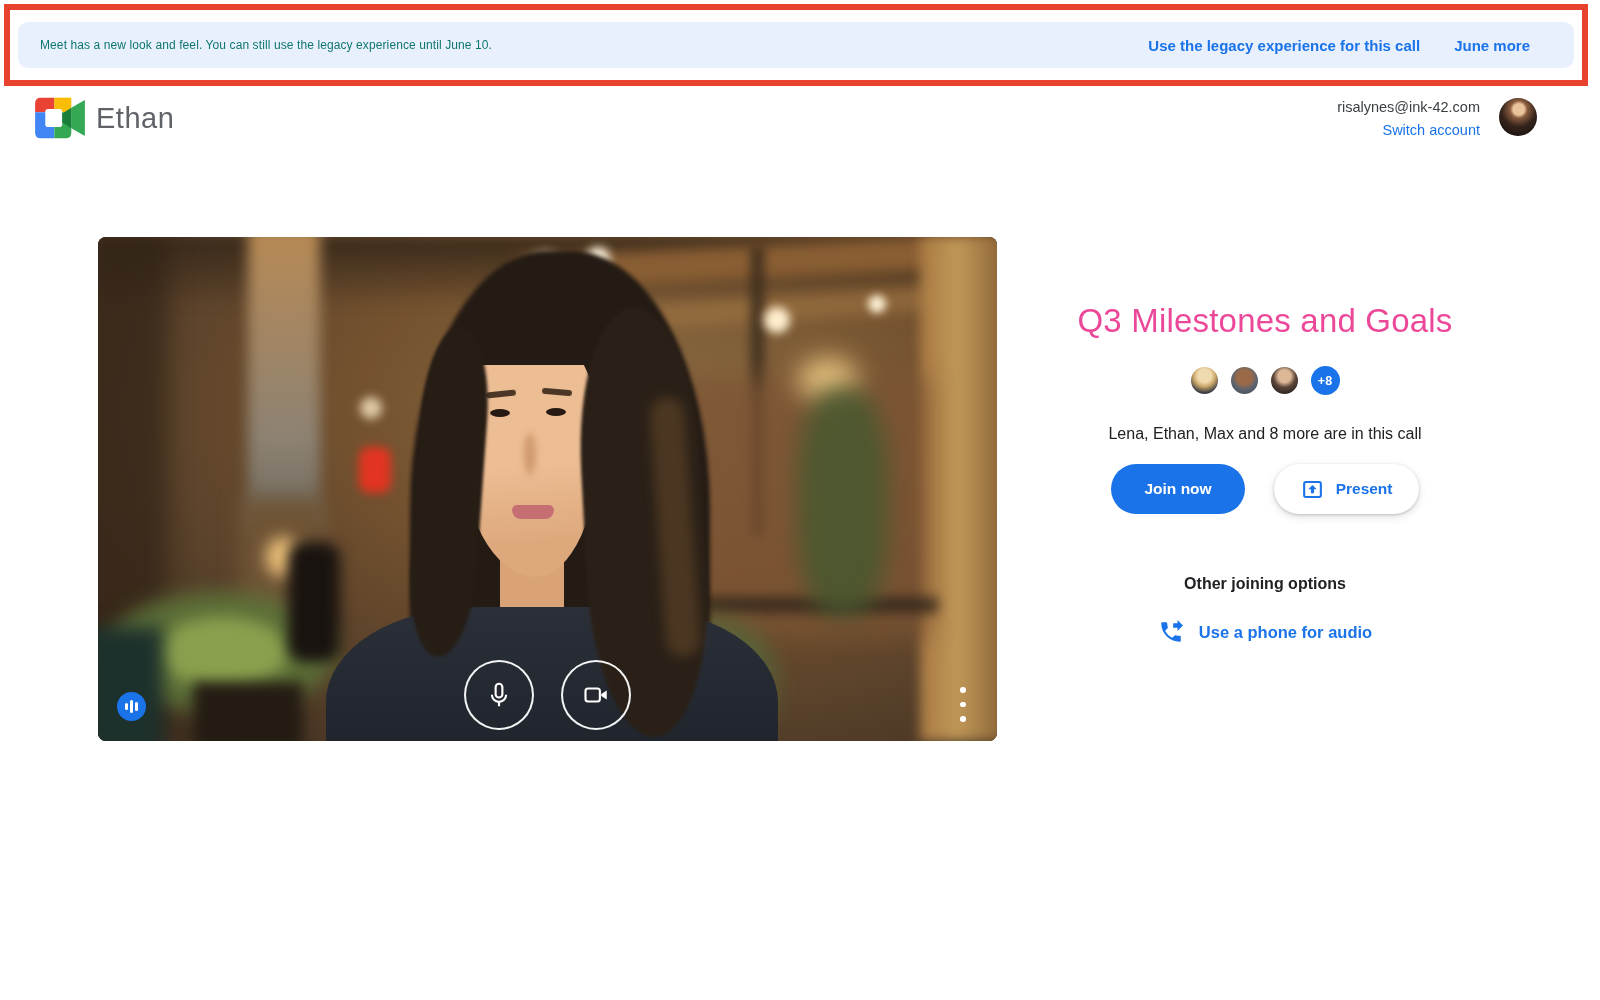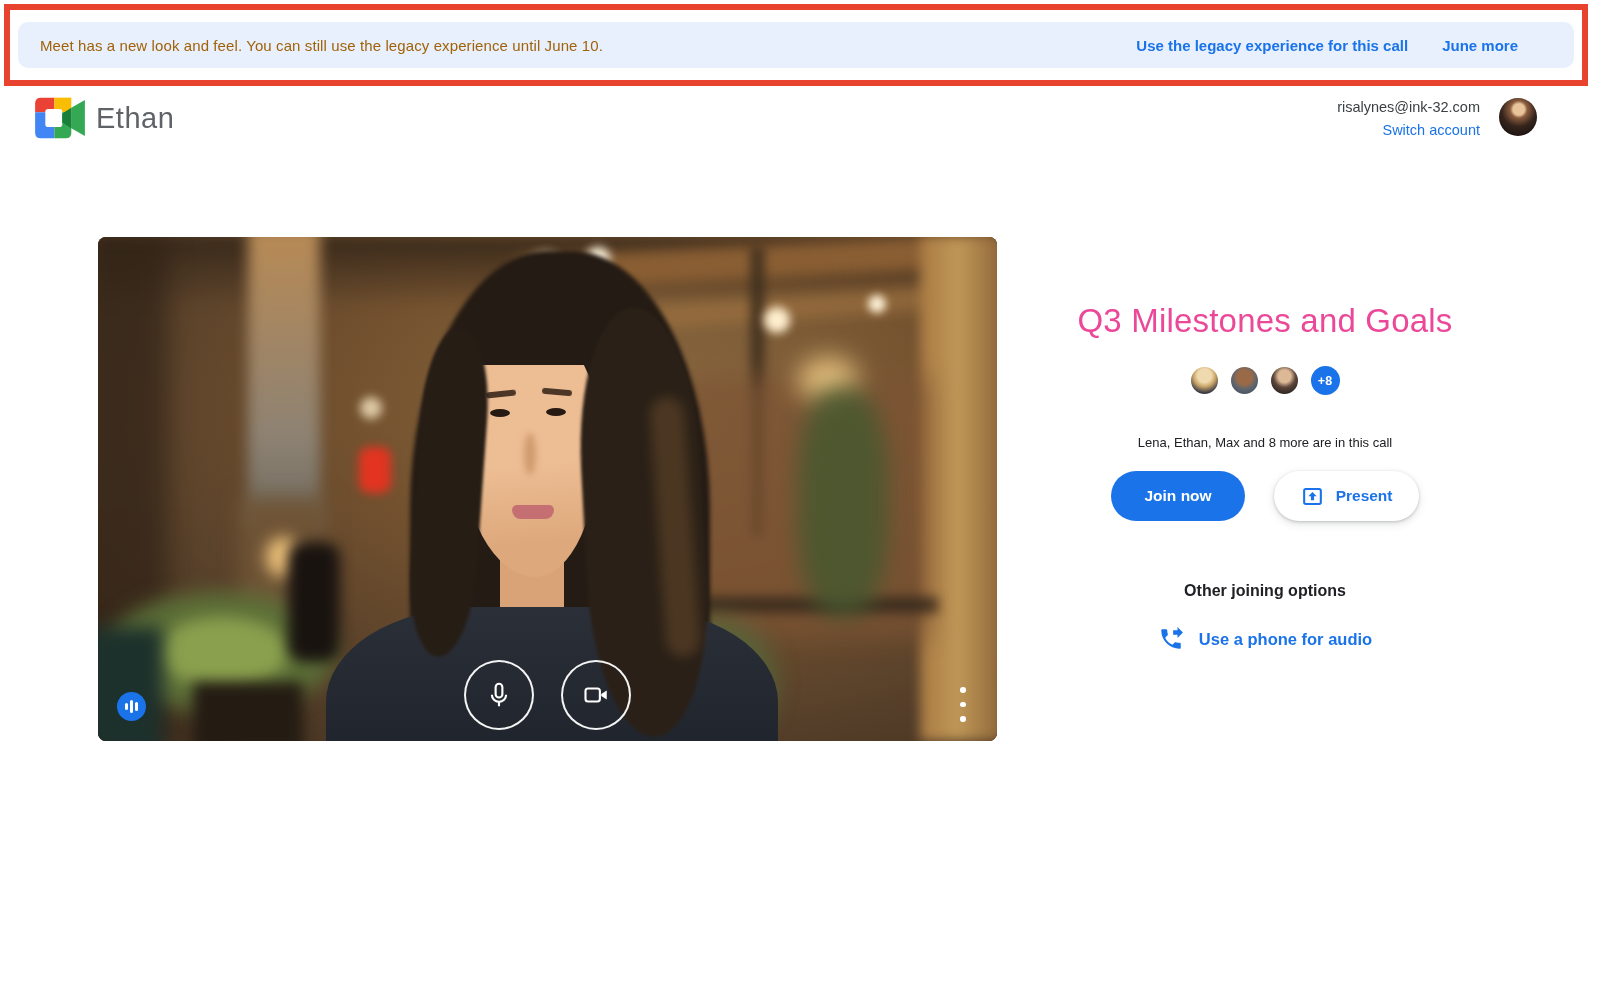--- a/index.html
+++ b/index.html
@@ -7,22 +7,22 @@
               font-family:"Liberation Sans", sans-serif; }
   .abs { position:absolute; }
 
   
   .annotation-box { left:4px; top:4px; width:1584px; height:82px;
                     border:6px solid #e8432e; background:transparent; z-index:50; pointer-events:none; }
 
   
   .banner { left:18px; top:22px; width:1556px; height:46px; background:#e8f0fe;
             border-radius:10px; display:flex; align-items:center; z-index:10; }
-  .banner-msg { margin-left:22px; font-size:15px; color:#a16207; letter-spacing:.1px; flex:0 0 auto; }
-  .banner-links { margin-left:auto; margin-right:56px; display:flex; gap:34px; align-items:center; }
+  .banner-msg { margin-left:22px; font-size:12px; color:#0f766e; letter-spacing:.1px; flex:0 0 auto; }
+  .banner-links { margin-left:auto; margin-right:44px; display:flex; gap:34px; align-items:center; }
   .banner-link { font-size:15px; font-weight:700; color:#1a73e8; cursor:pointer; white-space:nowrap; }
 
   
   .brand { left:34px; top:94px; height:48px; display:flex; align-items:center; gap:10px; }
   .brand-name { font-size:29px; color:#5f6368; letter-spacing:.5px; }
   .account { right:120px; top:96px; text-align:right; line-height:1.6; }
   .account-email { font-size:14.5px; color:#3c4043; }
   .account-switch { font-size:14.5px; color:#1a73e8; cursor:pointer; }
   .account-avatar { right:63px; top:98px; width:38px; height:38px; border-radius:50%;
     background:radial-gradient(circle at 52% 30%, #e9c39a 0 17%, #8a5c3e 26%, #35241c 52%, #201613 78%, #171110 100%);
@@ -49,21 +49,21 @@
   
   .panel { left:1040px; top:302px; width:450px; display:flex; flex-direction:column; align-items:center; }
   .meeting-title { font-size:33px; color:#ec4899; font-weight:400; letter-spacing:.2px; }
   .facepile { margin-top:26px; display:flex; align-items:center; gap:13px; }
   .face { width:27px; height:27px; border-radius:50%; }
   .face-1 { background:radial-gradient(circle at 50% 32%, #efd9ae 0 30%, #caa668 48%, #3d3e46 75%, #2e2f36 100%); }
   .face-2 { background:radial-gradient(circle at 50% 38%, #9a6a48 0 34%, #5c646f 58%, #3a4150 100%); }
   .face-3 { background:radial-gradient(circle at 50% 34%, #dcb896 0 28%, #5c463a 50%, #2d2521 80%); }
   .face-badge { width:29px; height:29px; border-radius:50%; background:#1a73e8; color:#fff;
                 font-size:12.5px; font-weight:700; display:flex; align-items:center; justify-content:center; }
-  .participants { margin-top:40px; font-size:13px; color:#202124; }
+  .participants { margin-top:30px; font-size:16px; color:#202124; }
   .btn-row { margin-top:21px; display:flex; align-items:center; gap:29px; }
   .btn-join { height:50px; padding:0 33px; border:none; border-radius:25px; background:#1a73e8;
               color:#fff; font-size:15.5px; font-weight:700; font-family:inherit; cursor:pointer; }
   .btn-present { height:50px; padding:0 26px; border:none; border-radius:25px; background:#fff;
                  color:#1a73e8; font-size:15.5px; font-weight:700; font-family:inherit; cursor:pointer;
                  display:flex; align-items:center; gap:11px;
                  box-shadow:0 1px 3px rgba(60,64,67,.25), 0 3px 9px rgba(60,64,67,.15); }
   .other-heading { margin-top:61px; font-size:16px; font-weight:700; color:#202124; }
   .phone-link { margin-top:26px; display:flex; align-items:center; gap:15px; cursor:pointer; }
   .phone-link span { font-size:16.5px; font-weight:700; color:#1a73e8; }
@@ -88,21 +88,21 @@
     <path d="M2 28 H36 V74 H12 Q2 74 2 64 Z" fill="#4285f4"></path>
     <path d="M36 28 H66 V64 Q66 74 56 74 H36 Z" fill="#34a853"></path>
     <path d="M66 20 L90 6 V70 L66 56 Z" fill="#34a853"></path>
     <rect x="20" y="22" width="30" height="32" rx="5" fill="#ffffff"></rect>
     <path d="M50 30 L66 20 V56 L50 46 Z" fill="#188038"></path>
   </svg>
   <span class="brand-name">Ethan</span>
 </div>
 
 <div class="abs account">
-  <div class="account-email">risalynes@ink-32.com</div>
+  <div class="account-email">risalynes@ink-42.com</div>
   <div class="account-switch">Switch account</div>
 </div>
 <div class="abs account-avatar"></div>
 
 <div class="abs preview">
 
   <div class="abs" style="left:0;top:0;width:899px;height:504px;
        background:radial-gradient(ellipse at 62% 34%, #8a6a42 0%, #74522f 38%, #57402a 68%, #3c2c1e 100%);"></div>
   <div class="abs" style="left:0;top:0;width:899px;height:70px;background:linear-gradient(#3a2a1b,rgba(58,42,27,0));filter:blur(6px);"></div>
   <div class="abs" style="left:420px;top:8px;width:480px;height:34px;background:#8a5e33;filter:blur(7px);transform:rotate(-3deg);"></div>

